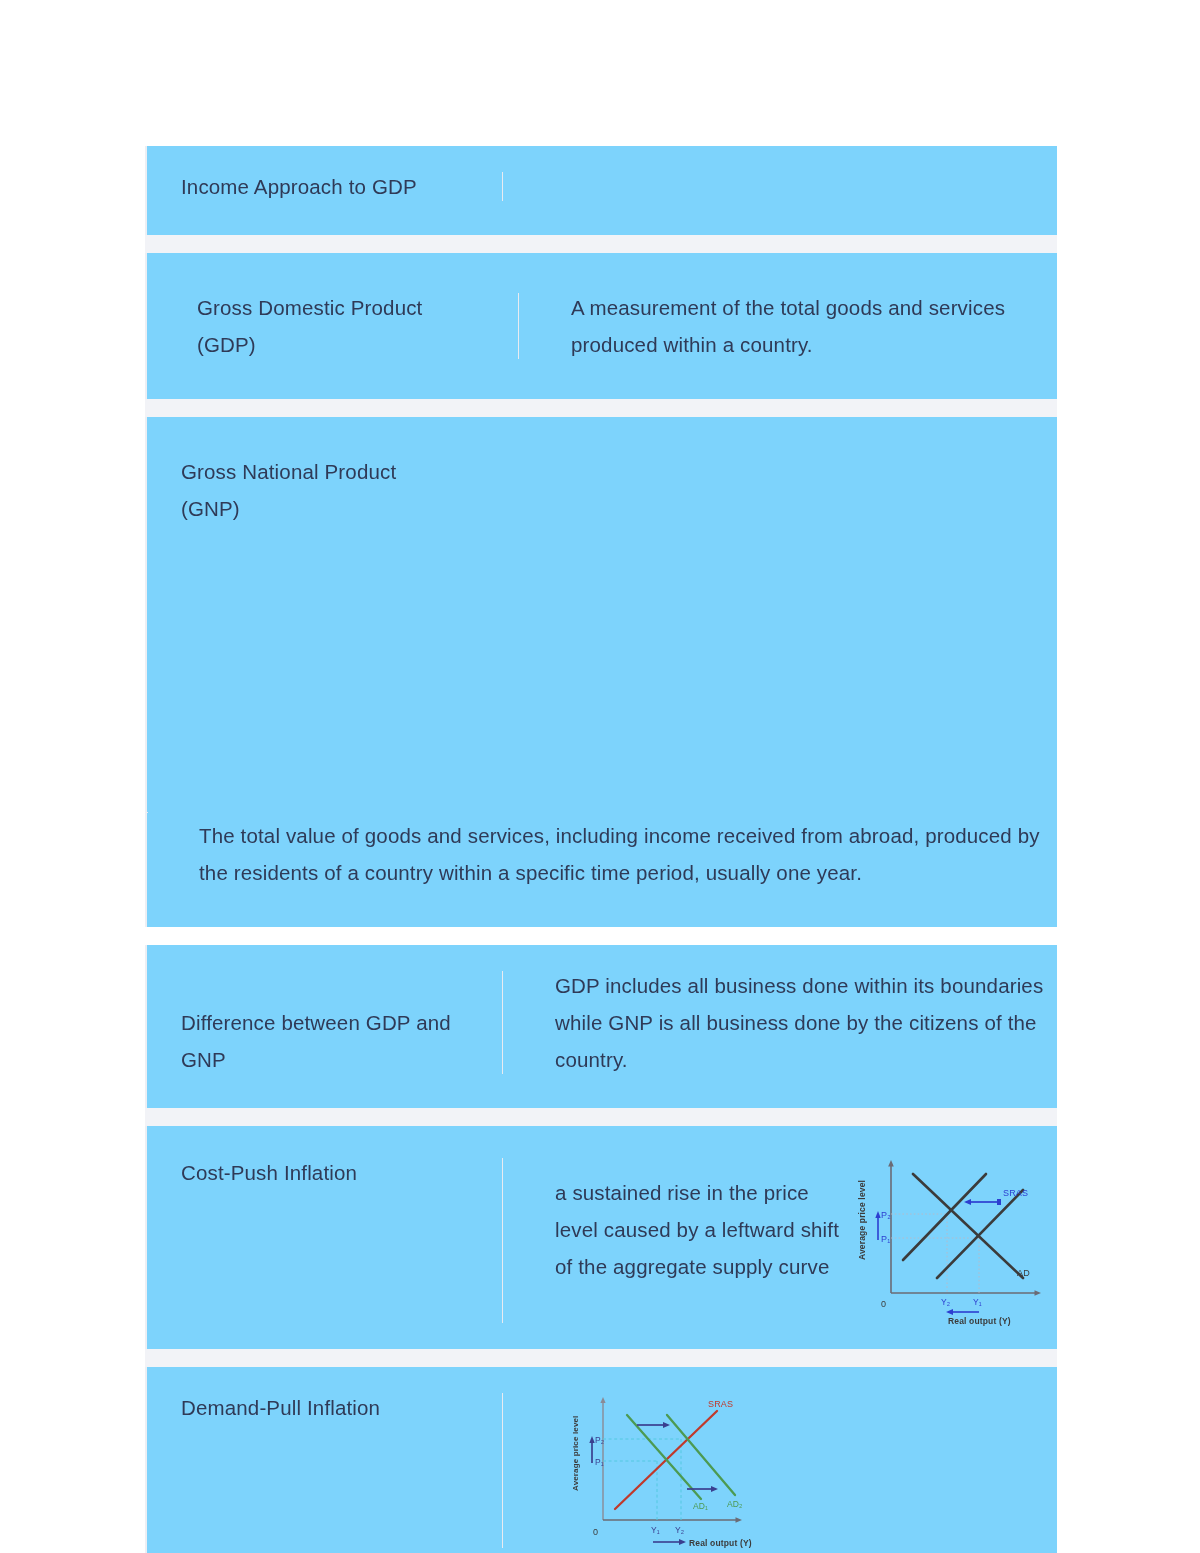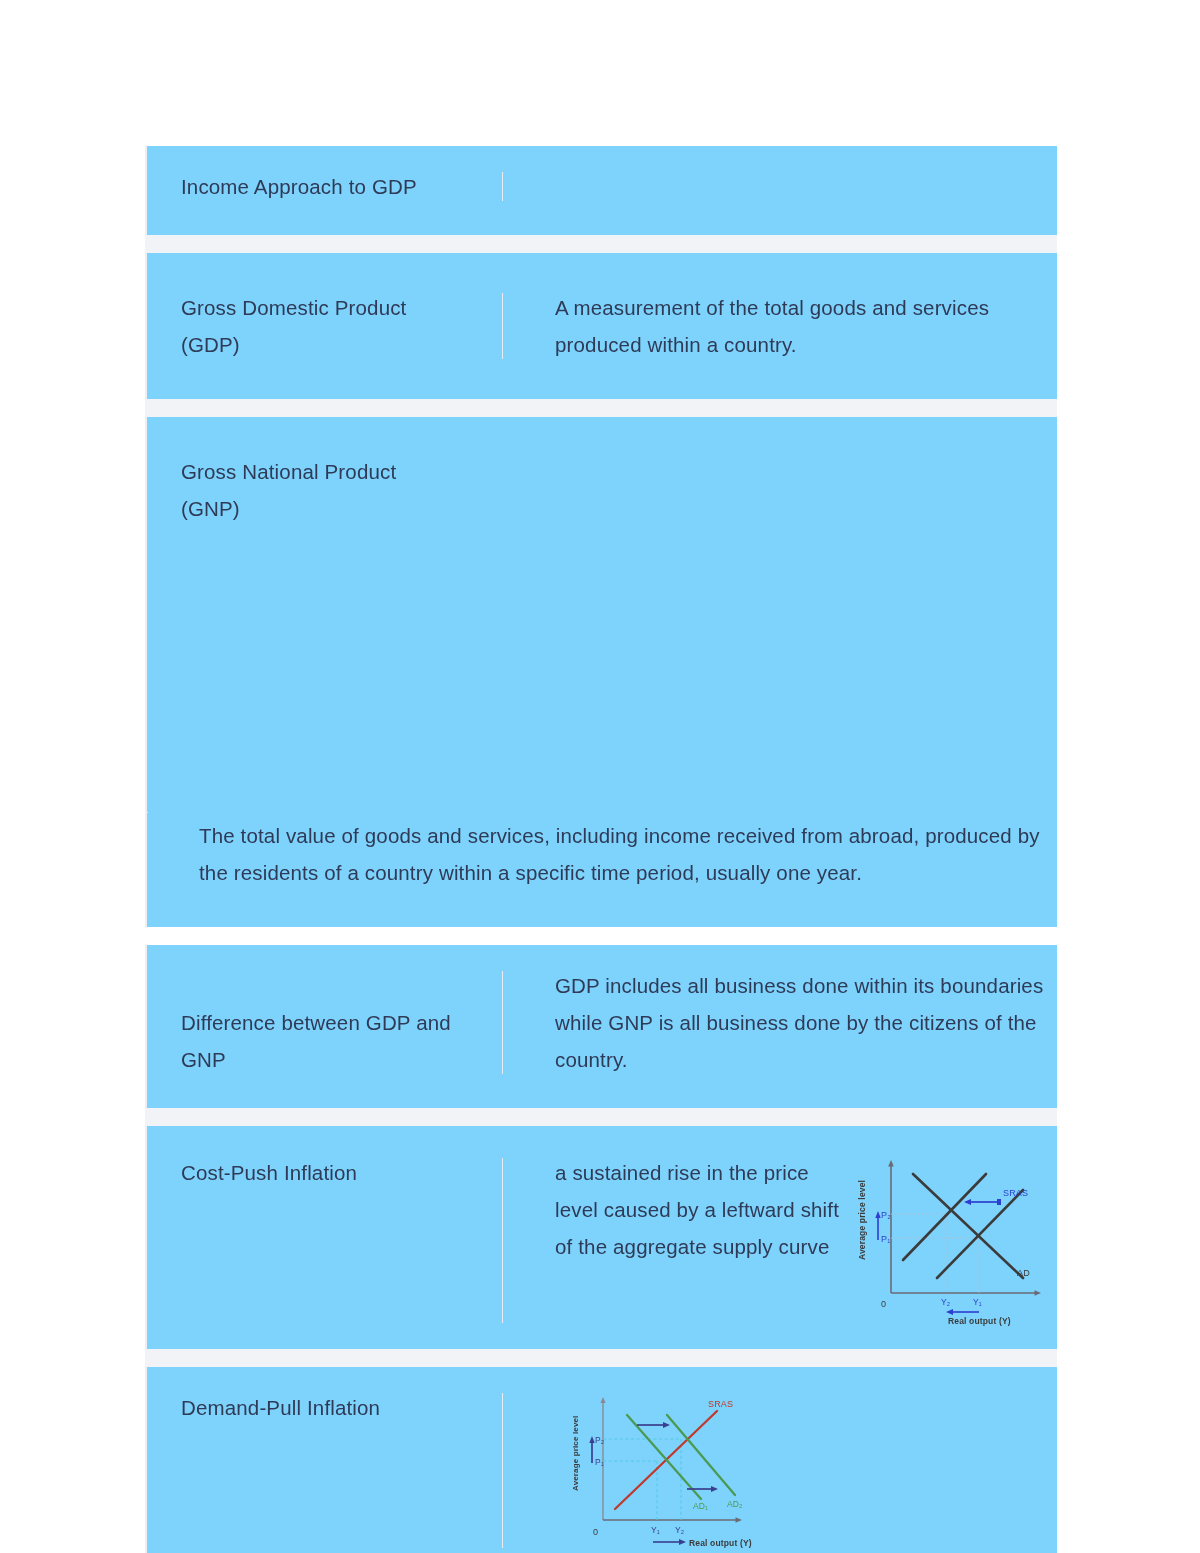--- a/index.html
+++ b/index.html
@@ -75,35 +75,35 @@
     font-size: 20.5px;
     line-height: 37px;
     letter-spacing: 0.15px;
     color: #2f3a57;
     display: flex;
     align-items: flex-start;
     gap: 0px;
   }
 
   .def-text { flex: 1 1 auto; }
-  .def-text.narrow { max-width: 300px; }
+  .def-text.narrow { max-width: 300px; margin-top: 20px; }
 
   .def-figure {
     flex: 0 0 auto;
     width: 196px;
     margin-left: 6px;
     margin-top: -2px;
     text-align: center;
   }
 
   .def-figure svg { display: block; }
 
   
   .pad-a { padding-top: 22px; padding-bottom: 30px; }
-  .pad-b { padding-top: 36px; padding-bottom: 36px; }
+  .pad-b { padding-top: 36px; padding-bottom: 36px; padding-left: 16px; }
   .pad-c { padding-top: 36px; padding-bottom: 36px; flex-direction: column; }
   .pad-d { padding-top: 22px; padding-bottom: 30px; align-items: flex-end; }
   .pad-e { padding-top: 28px; padding-bottom: 22px; }
   .pad-f { padding-top: 22px; padding-bottom: 30px; }
 
   .fig-label { font-family: "Liberation Sans", sans-serif; }
 </style>
 </head>
 <body>
 

